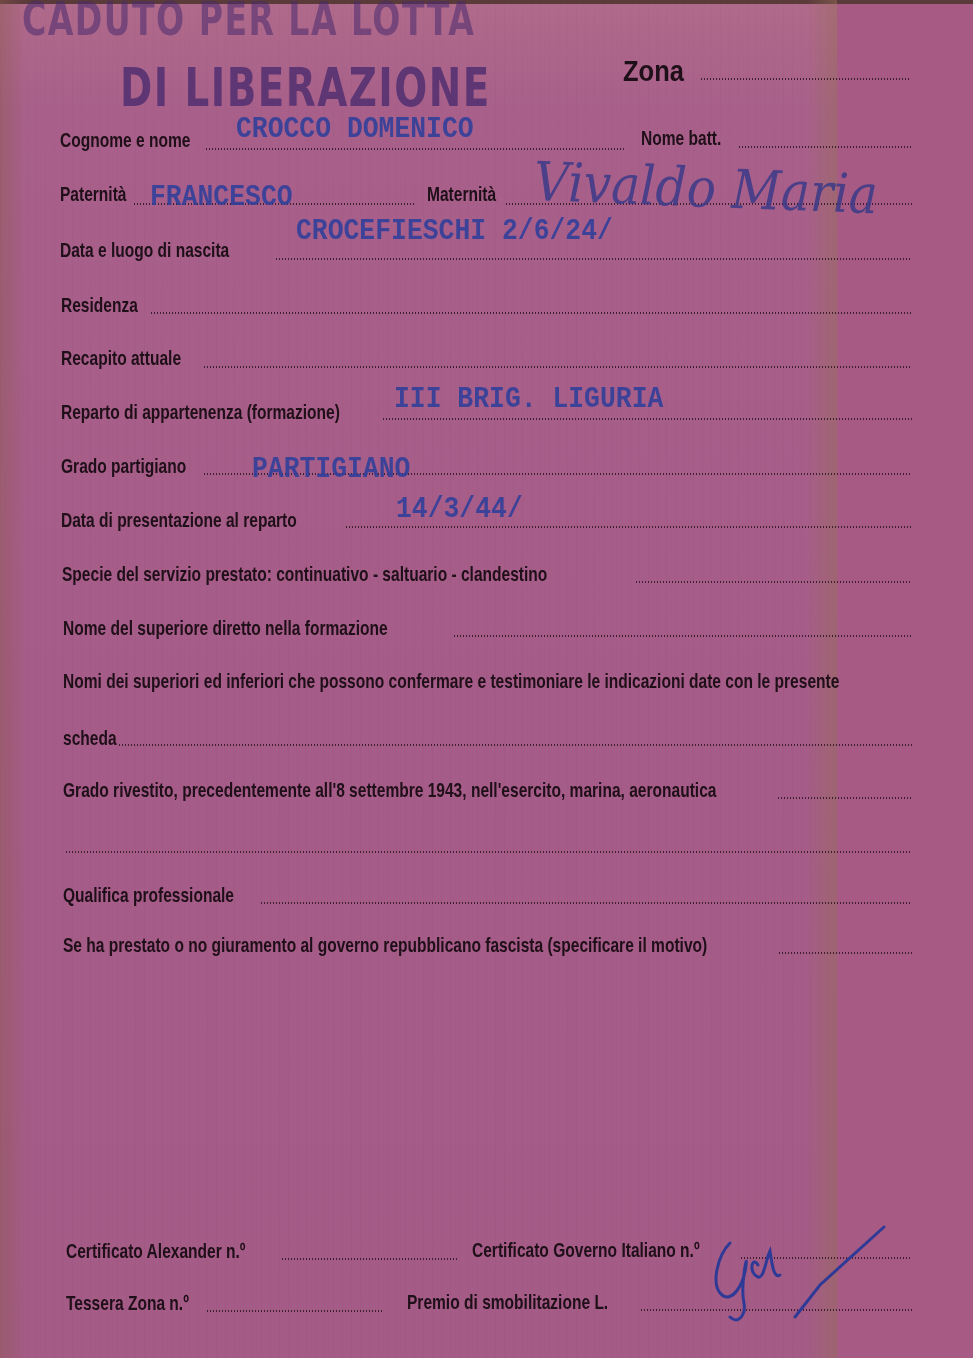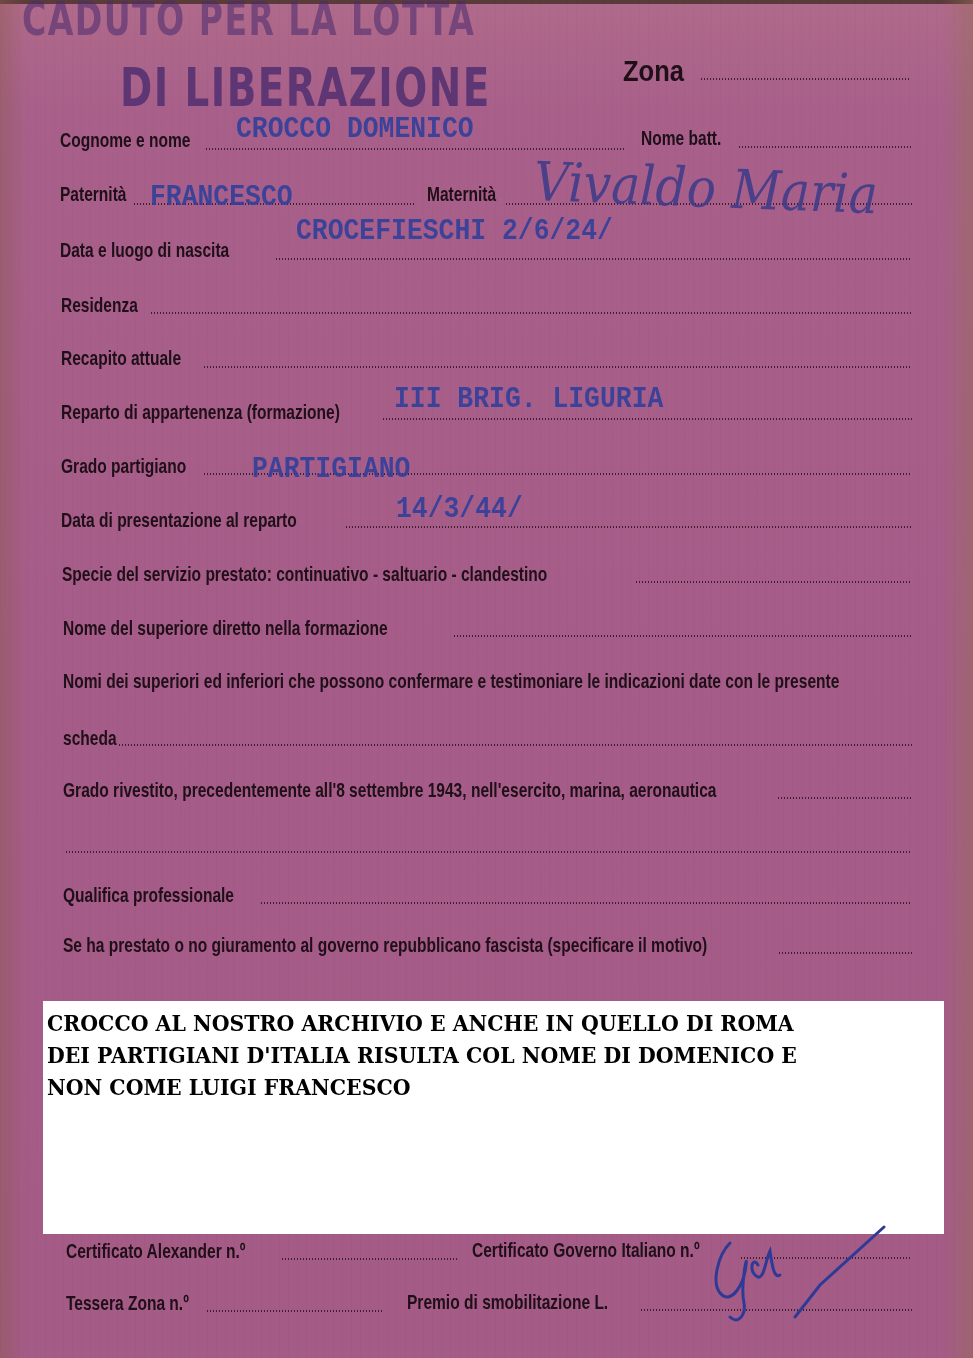--- a/index.html
+++ b/index.html
@@ -2,21 +2,21 @@
 <html><head>
 <meta charset="utf-8">
 <style>
   html, body { margin:0; padding:0; }
   body {
     width:973px; height:1358px; overflow:hidden; position:relative;
     background:#a65a84;
     font-family:"Liberation Sans", sans-serif;
   }
   .card {
-    position:absolute; left:0; top:0; width:973px; height:1358px;
+    position:absolute; left:0; top:0; width:837px; height:1358px;
     background:
       repeating-linear-gradient(90deg, rgba(0,0,0,0.025) 0px, rgba(0,0,0,0.025) 1px, transparent 1px, transparent 9px),
       linear-gradient(180deg, #b06a8a 0%, #a8608a 8%, #a65c88 50%, #a45b86 100%);
   }
   .edge-top { position:absolute; left:0; top:0; width:973px; height:4px; background:#5b3a3a; }
   .edge-left { position:absolute; left:0; top:0; width:26px; height:1358px;
     background:linear-gradient(90deg, rgba(140,90,80,0.45), rgba(0,0,0,0)); }
   .edge-right { position:absolute; right:0; top:0; width:30px; height:1358px;
     background:linear-gradient(270deg, rgba(150,110,90,0.5), rgba(0,0,0,0)); }
 
@@ -128,25 +128,20 @@
   <div class="lbl" style="left:63px;top:778px;">Grado rivestito, precedentemente all'8 settembre 1943, nell'esercito, marina, aeronautica</div>
   <div class="dots" style="left:777px;top:797px;width:135px;"></div>
   <div class="dots" style="left:65px;top:851px;width:847px;"></div>
 
   <div class="lbl" style="left:63px;top:883px;">Qualifica professionale</div>
   <div class="dots" style="left:260px;top:902px;width:652px;"></div>
 
   <div class="lbl" style="left:63px;top:933px;">Se ha prestato o no giuramento al governo repubblicano fascista (specificare il motivo)</div>
   <div class="dots" style="left:778px;top:952px;width:134px;"></div>
 
-  <div class="note">
-    <span class="note-line">CROCCO AL NOSTRO ARCHIVIO E ANCHE IN QUELLO DI ROMA</span>
-    <span class="note-line">DEI PARTIGIANI D'ITALIA RISULTA COL NOME DI DOMENICO E</span>
-    <span class="note-line">NON COME LUIGI FRANCESCO</span>
-  </div>
 
   <div class="lbl" style="left:66px;top:1239px;">Certificato Alexander n.º</div>
   <div class="dots" style="left:281px;top:1258px;width:177px;"></div>
 
   <div class="lbl" style="left:472px;top:1238px;">Certificato Governo Italiano n.º</div>
   <div class="dots" style="left:740px;top:1257px;width:172px;"></div>
 
   <div class="lbl" style="left:66px;top:1291px;">Tessera Zona n.º</div>
   <div class="dots" style="left:206px;top:1310px;width:178px;"></div>
 

